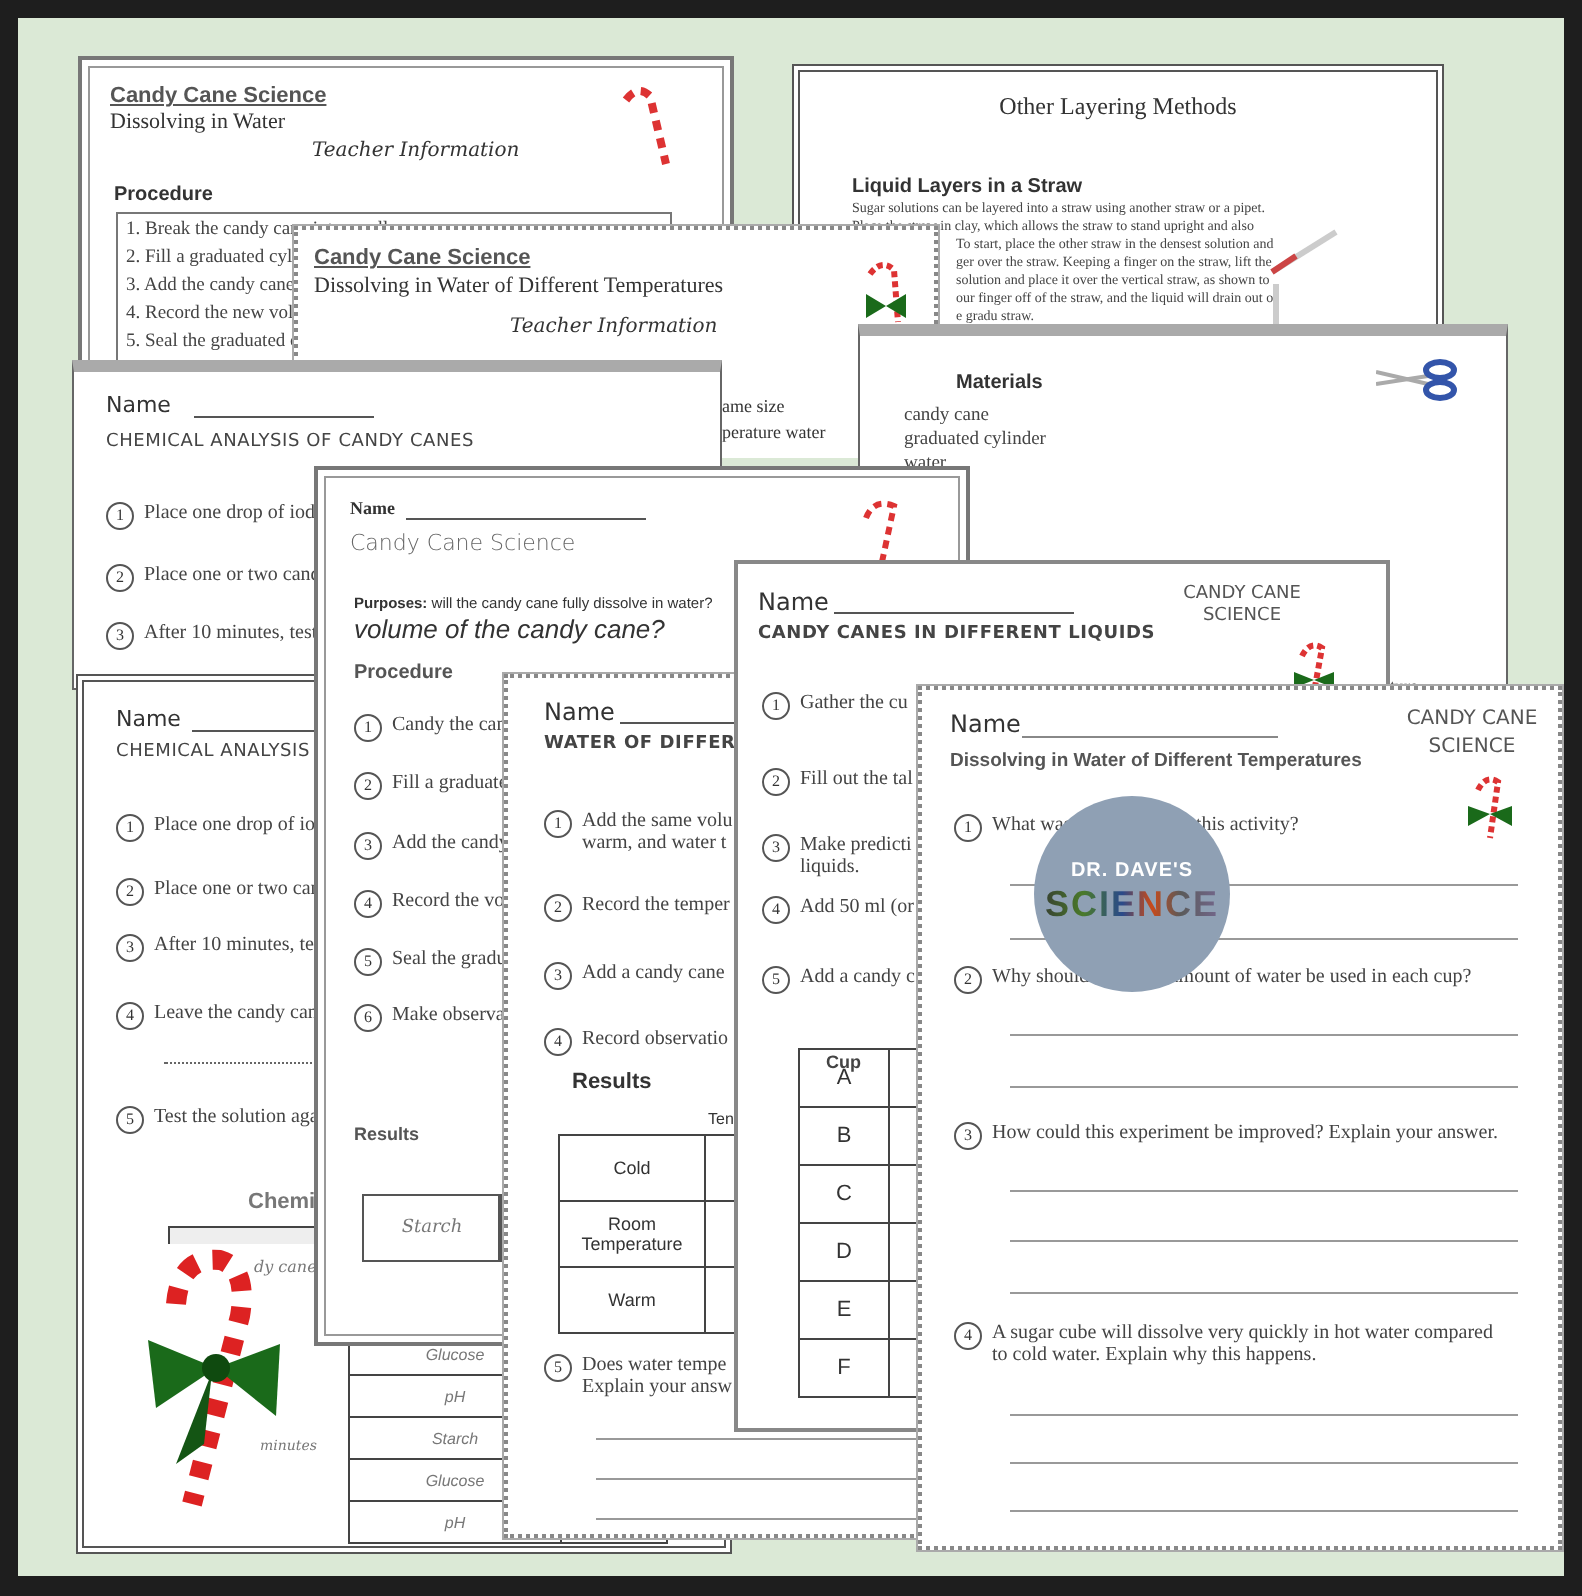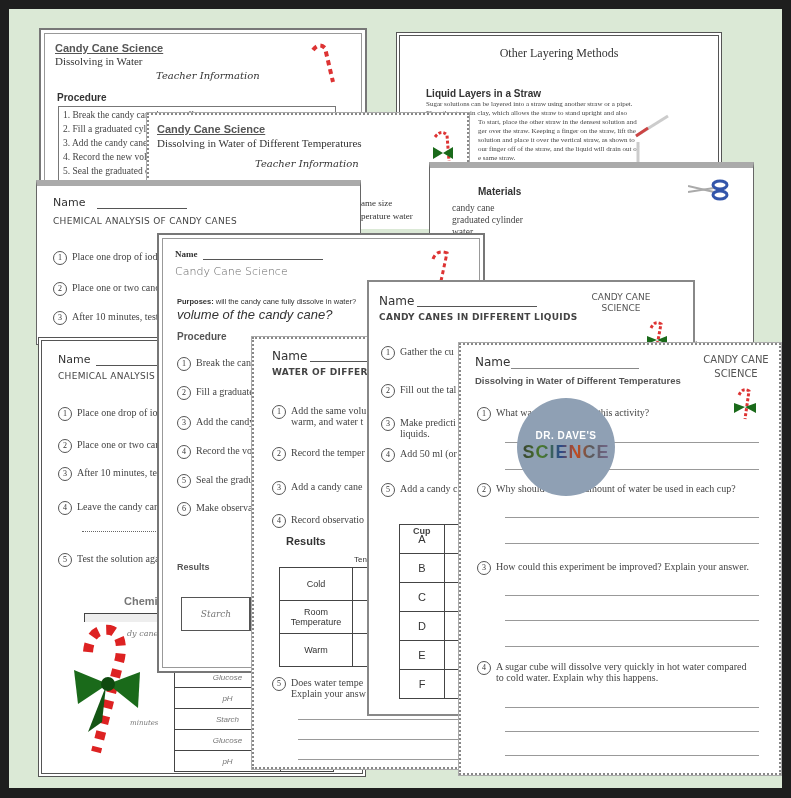--- a/index.html
+++ b/index.html
@@ -57,21 +57,21 @@
 <div class="page double" style="left:396px;top:32px;width:326px;height:150px;">
   <div class="abs" style="left:0;right:0;top:10px;text-align:center;font-size:12px;color:#333;">Other Layering Methods</div>
   <div class="abs section" style="left:26px;top:52px;font-size:10px;">Liquid Layers in a Straw</div>
   <div class="abs" style="left:26px;top:64px;font-size:7px;line-height:9px;color:#444;">
     <div>Sugar solutions can be layered into a straw using another straw or a pipet.</div>
     <div>Place the straw in clay, which allows the straw to stand upright and also</div>
     <div style="padding-left:52px">To start, place the other straw in the densest solution and</div>
     <div style="padding-left:52px">ger over the straw. Keeping a finger on the straw, lift the</div>
     <div style="padding-left:52px">solution and place it over the vertical straw, as shown to</div>
     <div style="padding-left:52px">our finger off of the straw, and the liquid will drain out of</div>
-    <div style="padding-left:52px">e same straw.</div>
+    <div style="padding-left:52px">e gradu straw.</div>
   </div>
   <svg class="cane" style="left:228px;top:72px;" width="50" height="60">
     <line x1="8" y1="28" x2="40" y2="8" stroke="#ccc" stroke-width="3"></line>
     <line x1="8" y1="28" x2="20" y2="20" stroke="#c44" stroke-width="3"></line>
     <line x1="10" y1="34" x2="10" y2="60" stroke="#ccc" stroke-width="3"></line>
   </svg>
 </div>
 
 <div class="page dotted" style="left:147px;top:113px;width:322px;height:100px;">
   <div class="abs hdr" style="left:8px;top:8px;">Candy Cane Science</div>
@@ -188,21 +188,21 @@
 
 <div class="page wavy" style="left:157px;top:233px;width:328px;height:440px;">
   <div class="abs sub" style="left:16px;top:14px;font-size:9px;font-weight:bold;">Name</div>
   <div class="line" style="left:44px;top:24px;width:120px;background:#555;"></div>
   <div class="abs" style="left:16px;top:30px;font-family:'DejaVu Sans',sans-serif;font-size:11px;color:#666;font-weight:200;">Candy Cane Science</div>
   <div class="abs sans" style="left:18px;top:62px;font-size:7.5px;color:#333;"><b>Purposes:</b> <span>will the candy cane fully dissolve in water?</span></div>
   <div class="abs sans" style="left:18px;top:72px;font-size:13px;color:#333;font-style:italic;">volume of the candy cane?</div>
   <div class="abs section" style="left:18px;top:96px;color:#555;">Procedure</div>
   <div class="abs step" style="left:18px;top:122px;">
       <span class="circ">1</span>
-      <span>Break the can</span>
+      <span>Candy the can</span>
     </div>
   <div class="abs step" style="left:18px;top:151px;">
       <span class="circ">2</span>
       <span>Fill a graduate</span>
     </div>
   <div class="abs step" style="left:18px;top:181px;">
       <span class="circ">3</span>
       <span>Add the candy</span>
     </div>
   <div class="abs step" style="left:18px;top:210px;">

